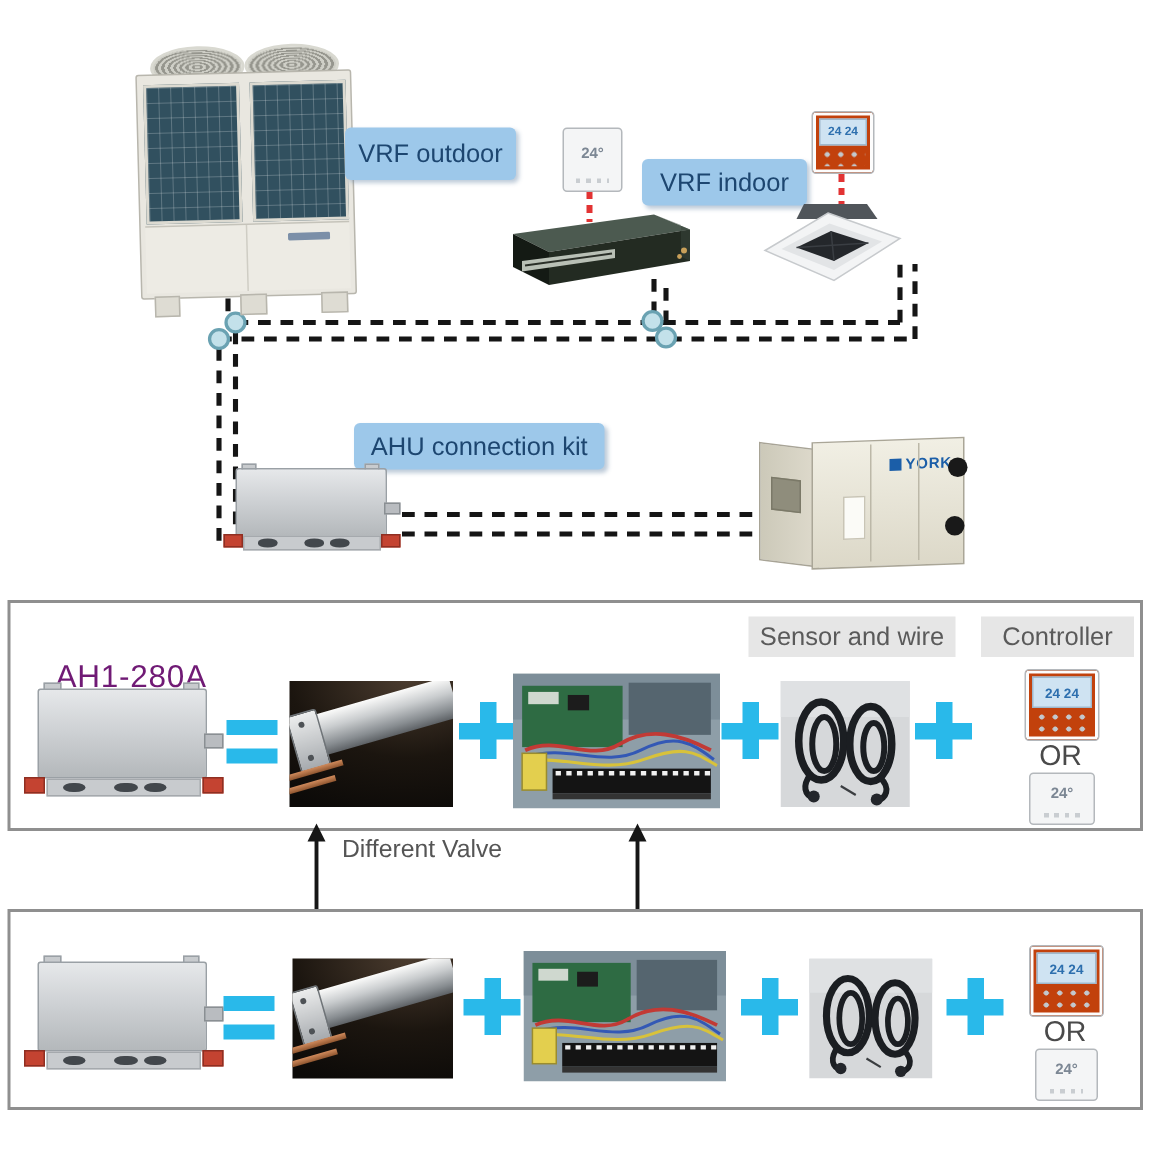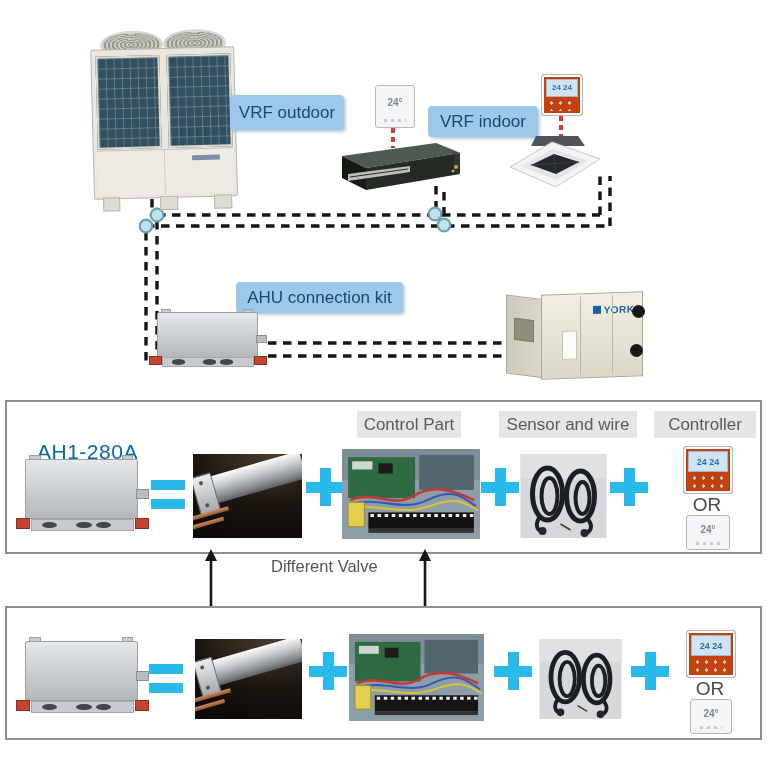--- a/index.html
+++ b/index.html
@@ -79,27 +79,27 @@
   .york-seam{position:absolute;top:3%;bottom:3%;width:1px;background:#bcb8a8;}
   .york-sticker{position:absolute;left:20%;top:44%;width:13%;height:32%;background:#fbfbf7;border:1px solid #c9c5b6;}
   .york-knob{position:absolute;width:13px;height:13px;border-radius:50%;background:#191919;}
 
   
   .redwire{width:4px;background:repeating-linear-gradient(180deg,#e23333 0 5px,transparent 5px 9px);}
 
   
   .pbox{border:2px solid #8f8f8f;background:#fff;}
   .phead{background:#e6e6e6;color:#5a5a5a;font-size:17px;display:flex;align-items:center;justify-content:center;}
-  .model{color:#0369a1;font-size:21px;letter-spacing:.5px;}
+  .model{color:#701a75;font-size:21px;letter-spacing:.5px;}
   .eq-shape{width:34px;height:9px;border-top:10px solid #29b9ea;border-bottom:10px solid #29b9ea;}
   .plus-shape{width:38px;height:38px;
      background:linear-gradient(#29b9ea,#29b9ea) center/100% 11px no-repeat,
                 linear-gradient(#29b9ea,#29b9ea) center/11px 100% no-repeat;}
   .or{color:#4a4a4a;font-size:19px;text-align:center;}
-  .anno{color:#555;font-size:16.5px;margin-left:43px;}
+  .anno{color:#555;font-size:16.5px;}
   .photo-frame{overflow:hidden;}
 </style>
 </head>
 <body>
 
 <div id="page">
 
   <svg class="abs" style="left:0;top:0;" width="768" height="768" viewBox="0 0 768 768">
     <g stroke="#151515" stroke-width="3.4" stroke-dasharray="8.5 6.5" fill="none">
       <path d="M157 215 H600"></path>
@@ -131,21 +131,21 @@
       <div class="odu-lower">
         <div class="odu-logo"></div>
         <div class="odu-seam"></div>
       </div>
     </div>
     <div class="odu-leg" style="left:6%;"></div>
     <div class="odu-leg" style="left:46%;"></div>
     <div class="odu-leg" style="right:4%;"></div>
   </div>
 
-  <div class="abs label" style="left:230px;top:95px;width:114px;height:35px;">
+  <div class="abs label" style="left:230px;top:85px;width:114px;height:35px;">
     <span>VRF outdoor</span>
   </div>
 
   <div class="abs thermo" style="left:375px;top:85px;width:38px;height:41px;">
     <div class="thermo-val" style="font-size:10px;">
       <span>24°</span>
     </div>
     <div class="thermo-dots"></div>
   </div>
   <div class="abs redwire" style="left:391px;top:128px;height:20px;"></div>
@@ -212,23 +212,20 @@
       <span class="kit-oval o2"></span>
       <span class="kit-oval o3"></span>
     </div>
     <div class="kit-fit-l"></div>
     <div class="kit-fit-r1"></div>
     <div class="kit-fit-r2"></div>
   </div>
 
   <div class="abs pbox" style="left:5px;top:400px;width:753px;height:150px;">
 
-    <div class="abs phead" style="left:350px;top:9px;width:104px;height:27px;">
-      <span>Control Part</span>
-    </div>
     <div class="abs phead" style="left:492px;top:9px;width:138px;height:27px;">
       <span>Sensor and wire</span>
     </div>
     <div class="abs phead" style="left:647px;top:9px;width:102px;height:27px;">
       <span>Controller</span>
     </div>
 
     <div class="abs model" style="left:30px;top:38px;">
       <span>AH1-280A</span>
     </div>

